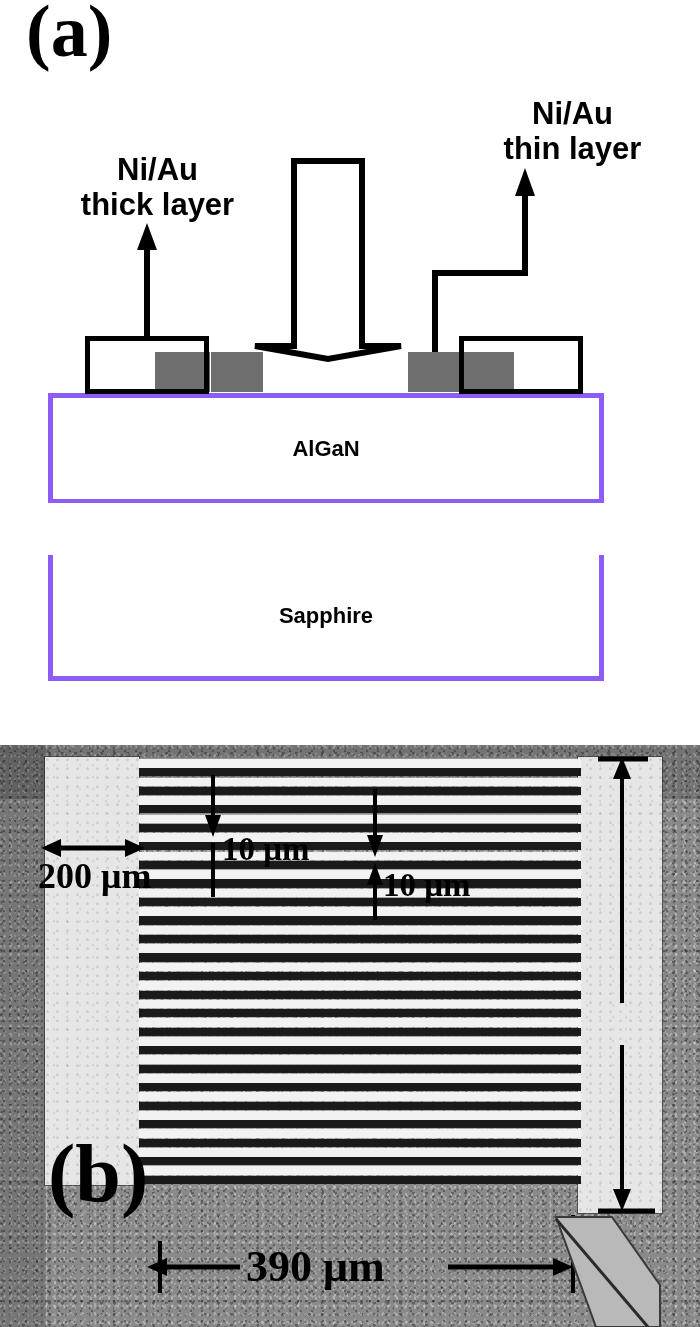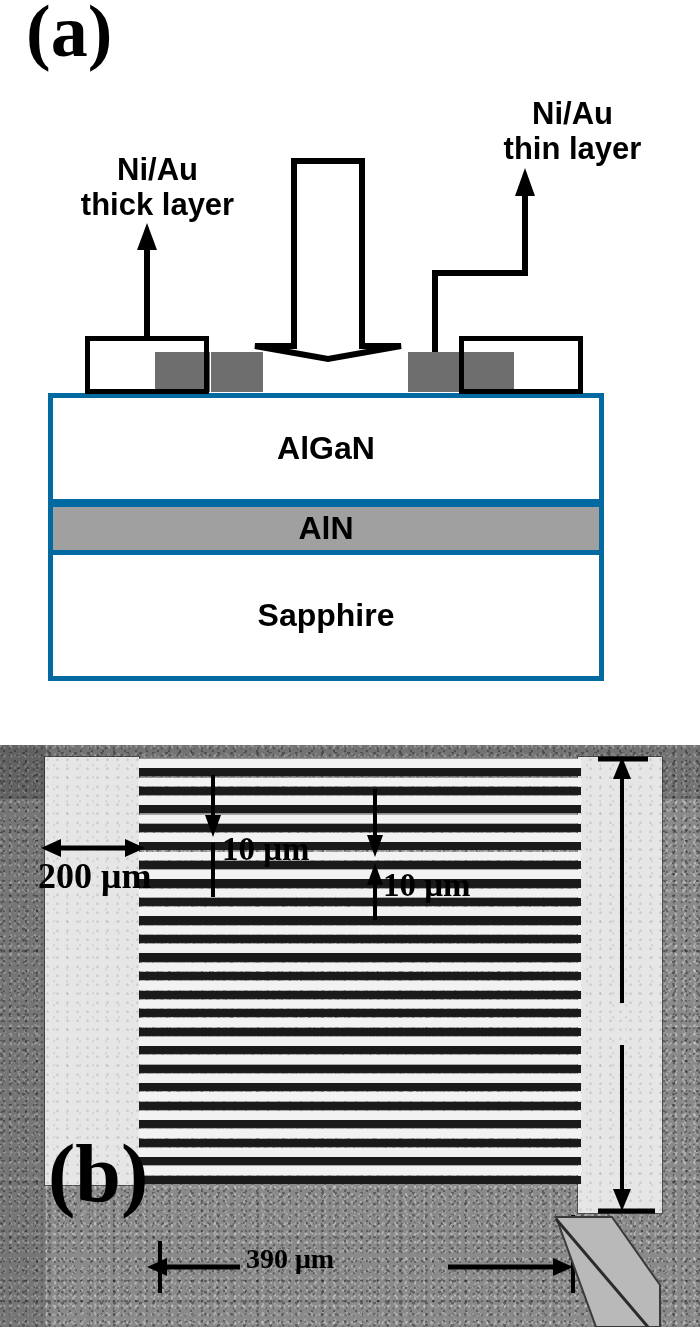--- a/index.html
+++ b/index.html
@@ -54,27 +54,27 @@
     left: 455px; top: 96px;
     font-size: 31px;
     text-align: center;
     width: 235px;
   }
 
   
   .layer {
     position: absolute;
     box-sizing: border-box;
-    border: 5px solid #0369a1;
+    border: 5px solid #8b5cf6;
     display: flex;
     align-items: center;
     justify-content: center;
     font-family: "Liberation Sans", sans-serif;
     font-weight: bold;
-    font-size: 32px;
+    font-size: 22px;
     color: #000;
   }
   #layer-algan {
     left: 48px; top: 393px;
     width: 556px; height: 110px;
     background: #ffffff;
     border-bottom-width: 4px;
   }
   #layer-aln {
     left: 48px; top: 503px;
@@ -206,21 +206,21 @@
     font-weight: bold;
     color: #000;
     z-index: 10;
     white-space: pre;
     line-height: 1;
   }
   #dim-100  { left: 38px;  top: 113px; font-size: 36px; }
   #dim-10a  { left: 222px; top: 88px;  font-size: 33px; }
   #dim-10b  { left: 383px; top: 124px; font-size: 33px; }
   #dim-480  { left: 551px; top: 273px; font-size: 36px; }
-  #dim-390  { left: 246px; top: 500px; font-size: 28px; }
+  #dim-390  { left: 246px; top: 500px; font-size: 44px; }
 
   #panel-b-svg {
     position: absolute;
     left: 0; top: 0;
     width: 700px; height: 582px;
     z-index: 8;
     pointer-events: none;
   }
 </style>
 </head>
@@ -241,23 +241,20 @@
     <div class="pad-gray" id="pad-left-gray-a"></div>
     <div class="pad-gray" id="pad-left-gray-b"></div>
     <div class="pad-outline" id="pad-left-outline"></div>
 
     <div class="pad-gray" id="pad-right-gray-a"></div>
     <div class="pad-gray" id="pad-right-gray-b"></div>
     <div class="pad-outline" id="pad-right-outline"></div>
 
     <div class="layer" id="layer-algan">
       <span>AlGaN</span>
-    </div>
-    <div class="layer" id="layer-aln">
-      <span>AlN</span>
     </div>
     <div class="layer" id="layer-sapphire">
       <span>Sapphire</span>
     </div>
 
     <svg id="panel-a-svg" viewBox="0 0 700 700">
 
       <g>
         <line x1="147" y1="336" x2="147" y2="242" stroke="#000" stroke-width="6"></line>
         <polygon points="147,223 137,250 157,250" fill="#000"></polygon>

